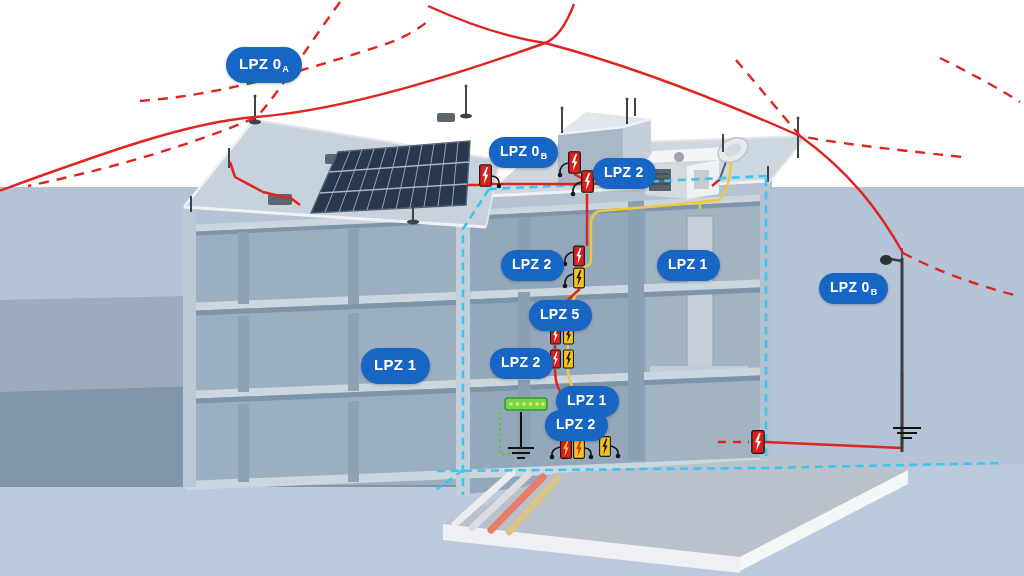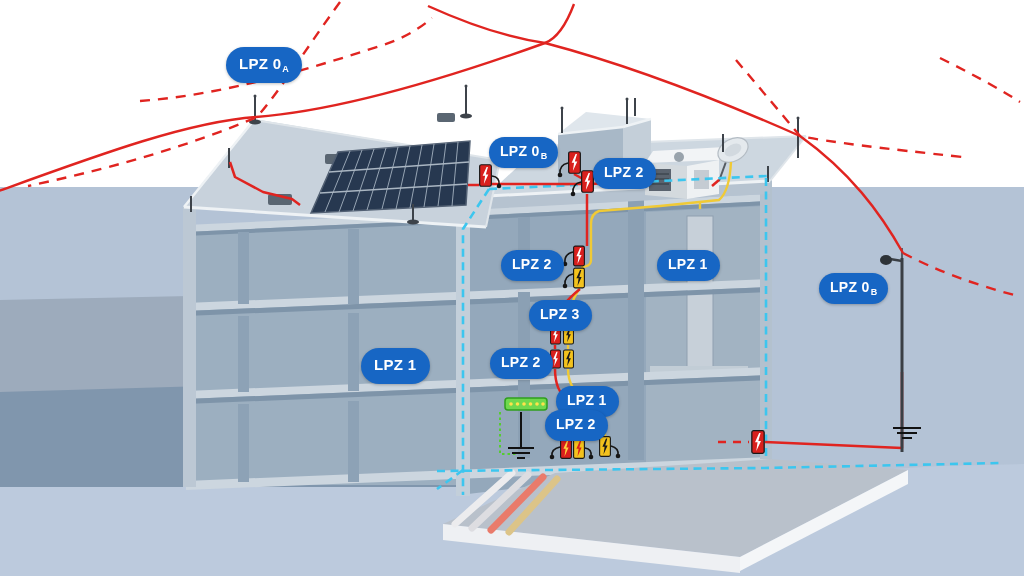--- a/index.html
+++ b/index.html
@@ -295,20 +295,20 @@
     <path d="M 736,60 C 758,86 780,112 800,136 C 828,142 880,148 962,157" stroke-dasharray="10 8"></path>
     <path d="M 940,58 C 968,72 995,86 1020,102" stroke-dasharray="10 8"></path>
   </g>
 </svg>
 
 <div class="badge big" style="left:226px;top:47px"><span>LPZ 0</span><span class="sub">A</span></div>
 <div class="badge" style="left:489px;top:137px"><span>LPZ 0</span><span class="sub">B</span></div>
 <div class="badge" style="left:593px;top:158px"><span>LPZ 2</span><span class="sub"></span></div>
 <div class="badge" style="left:501px;top:250px"><span>LPZ 2</span><span class="sub"></span></div>
 <div class="badge" style="left:657px;top:250px"><span>LPZ 1</span><span class="sub"></span></div>
-<div class="badge" style="left:529px;top:300px"><span>LPZ 3</span><span class="sub"></span></div>
+<div class="badge" style="left:529px;top:300px"><span>LPZ 5</span><span class="sub"></span></div>
 <div class="badge" style="left:490px;top:348px"><span>LPZ 2</span><span class="sub"></span></div>
 <div class="badge" style="left:556px;top:386px"><span>LPZ 1</span><span class="sub"></span></div>
 <div class="badge" style="left:545px;top:410px"><span>LPZ 2</span><span class="sub"></span></div>
 <div class="badge big" style="left:361px;top:348px"><span>LPZ 1</span><span class="sub"></span></div>
 <div class="badge" style="left:819px;top:273px"><span>LPZ 0</span><span class="sub">B</span></div>
 
 </div>
 
 </body></html>

